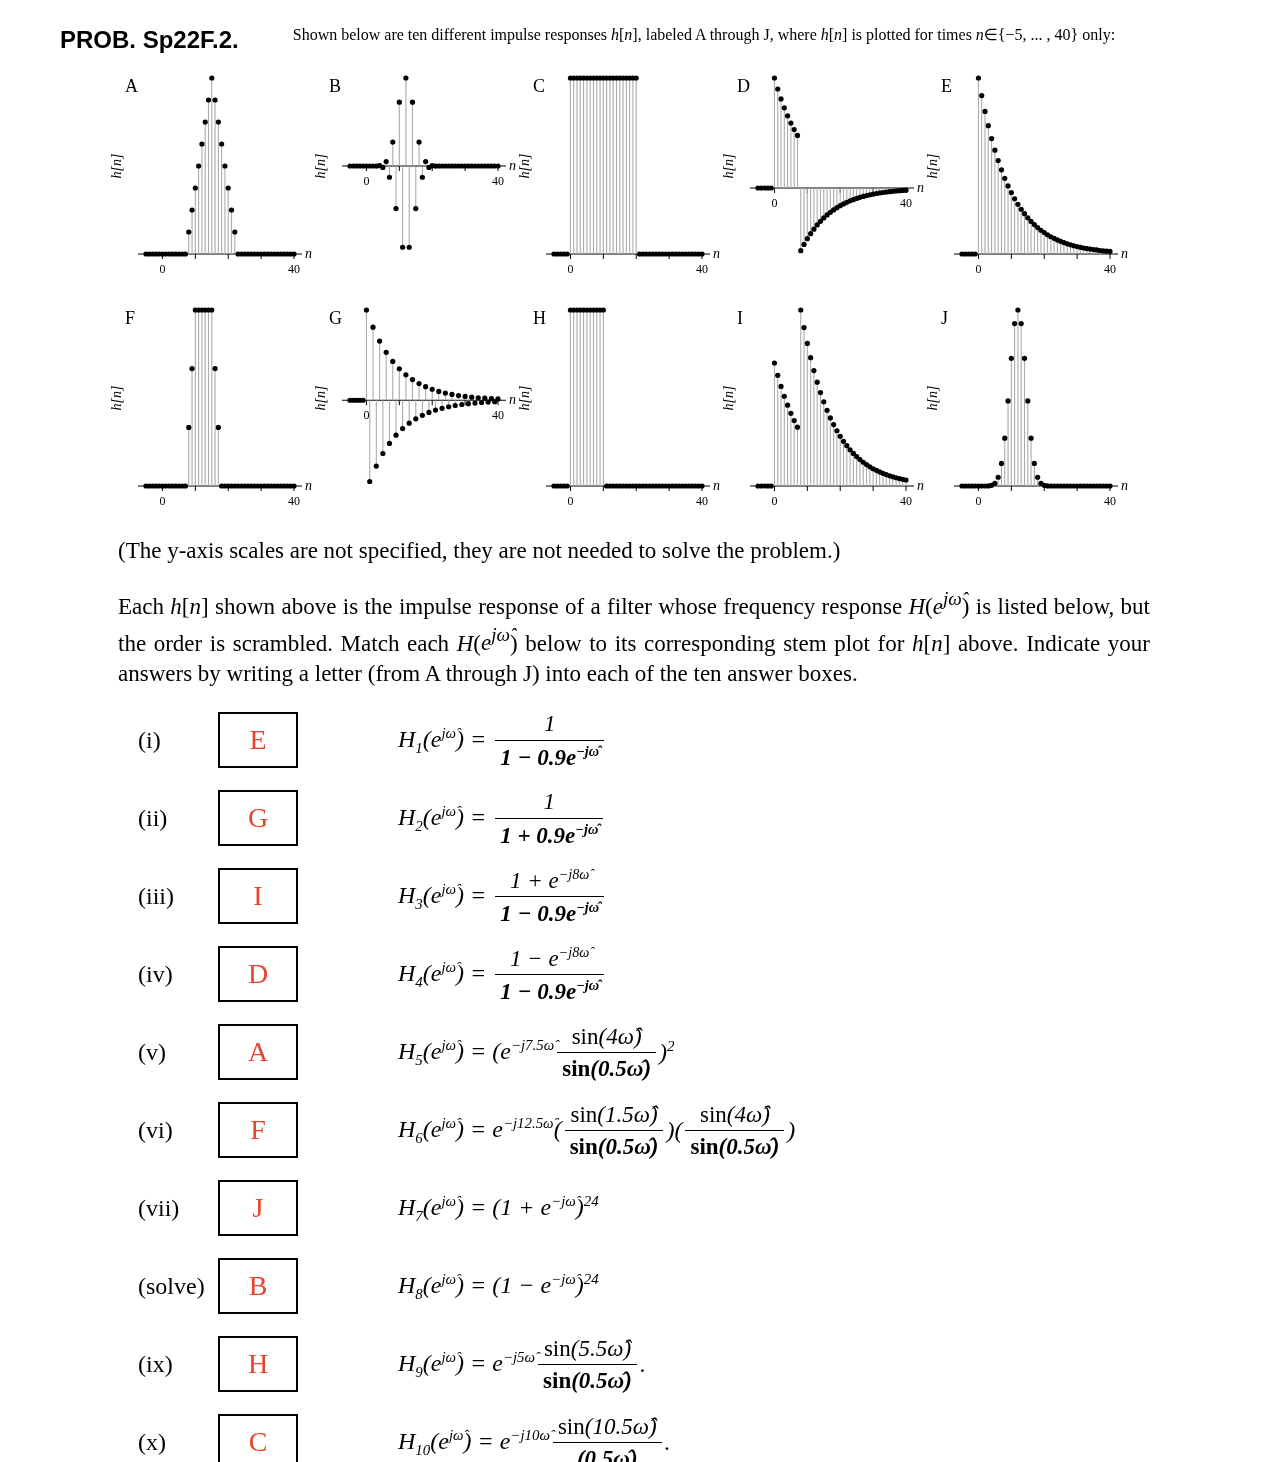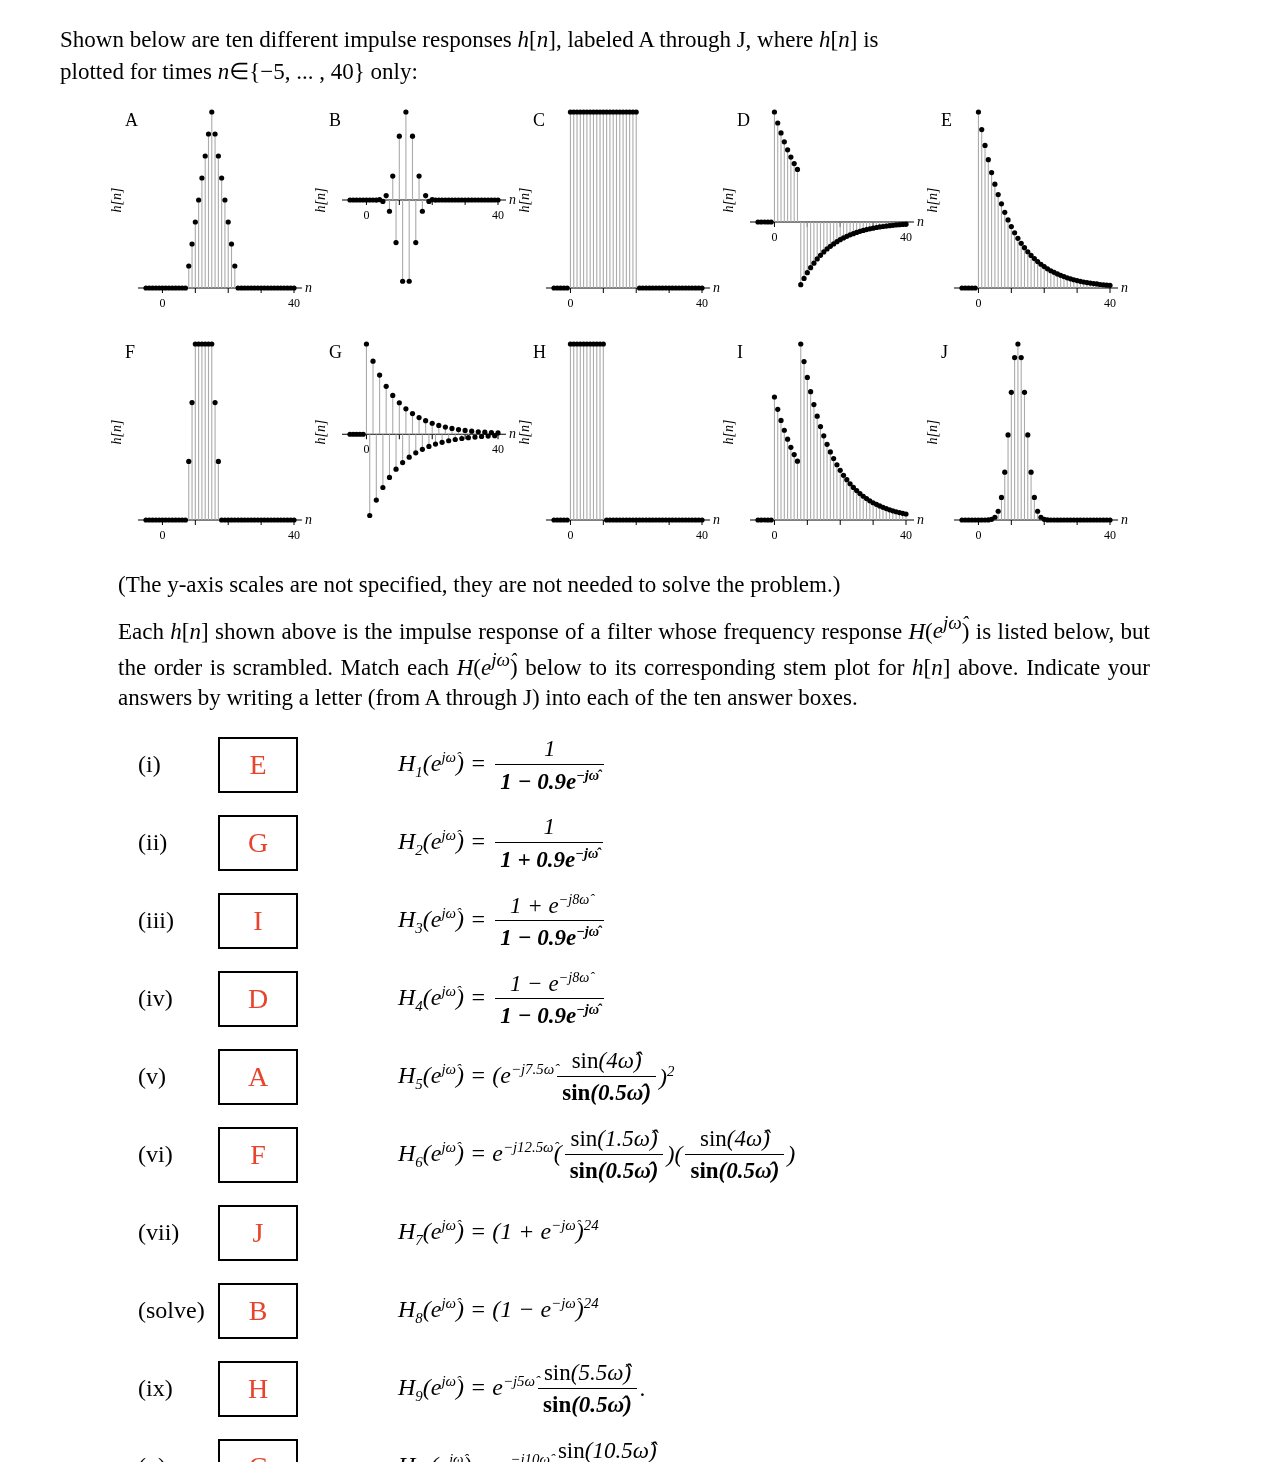--- a/index.html
+++ b/index.html
@@ -5,31 +5,31 @@
   html,body{margin:0;padding:0;background:#fff;}
   body{
     width:1263px;height:1462px;overflow:hidden;position:relative;
     font-family:"Liberation Serif",serif;color:#000;
   }
   .header{display:flex;padding:24px 0 0 60px;gap:54px;}
   .prob-id{
     font-family:"Liberation Sans",sans-serif;font-weight:bold;
     font-size:24px;white-space:nowrap;padding-top:2px;
   }
-  .intro{width:845px;font-size:23px;line-height:1.4;}
+  .intro{width:845px;font-size:16px;line-height:1.4;}
   .plots-grid{
     display:grid;grid-template-columns:repeat(5,204px);
     margin:8px 0 0 110px;row-gap:6px;
   }
   .plots-grid svg{display:block;}
   .pletter{font:18px "Liberation Serif",serif;}
   .alabel{font:italic 14px "Liberation Serif",serif;}
   .tlabel{font:12px "Liberation Serif",serif;}
   .note{margin:16px 8px 0 118px;font-size:23px;line-height:1.32;}
-  .instructions{margin:10px 0 0 118px;width:1032px;font-size:23px;line-height:1.33;text-align:justify;}
+  .instructions{margin:20px 0 0 118px;width:1032px;font-size:23px;line-height:1.33;text-align:justify;}
   .answers{margin-top:12px;}
   .answer-row{display:flex;align-items:center;height:78px;padding-left:138px;}
   .item{width:80px;font-size:24px;}
   .abox{
     width:76px;height:52px;border:2px solid #000;flex:0 0 auto;
     display:flex;align-items:center;justify-content:center;
   }
   .aletter{font-size:28px;color:var(--acc,#e8432c);}
   .formula{margin-left:100px;font-size:24px;font-style:italic;display:flex;align-items:center;white-space:pre;}
   .formula sup{font-size:0.62em;}
@@ -37,20 +37,21 @@
   .rm{font-style:normal;}
   .frac{display:inline-flex;flex-direction:column;vertical-align:middle;margin:0 3px;font-size:23px;line-height:1.18;}
   .frac .num{border-bottom:1.7px solid #000;text-align:center;padding:0 5px 2px;}
   .frac .den{text-align:center;padding:2px 5px 0;font-weight:bold;}
 </style>
 </head>
 <body style="--acc: #e8432c;">
 
 <div class="page">
   <div class="header">
+    <div class="prob-id">PROB. Sp22F.2.</div>
     <div class="intro">Shown below are ten different impulse responses <i>h</i>[<i>n</i>], labeled A through J, where <i>h</i>[<i>n</i>] is plotted for times <i>n</i>∈{−5, ... , 40} only:</div>
   </div>
   <div id="plots" class="plots-grid">
       <svg width="204" height="226">
         <text x="15" y="30" class="pletter">A</text>
         <text x="11" y="104" class="alabel" text-anchor="middle" transform="rotate(-90 11 104)">h[n]</text>
         <line x1="28" y1="192" x2="192" y2="192" stroke="#000000" stroke-width="1.2"></line>
         <line x1="52.44444444444444" y1="192" x2="52.44444444444444" y2="197" stroke="#000000" stroke-width="1"></line>
         <line x1="85.33333333333333" y1="192" x2="85.33333333333333" y2="197" stroke="#000000" stroke-width="1"></line>
         <line x1="118.22222222222223" y1="192" x2="118.22222222222223" y2="197" stroke="#000000" stroke-width="1"></line>

